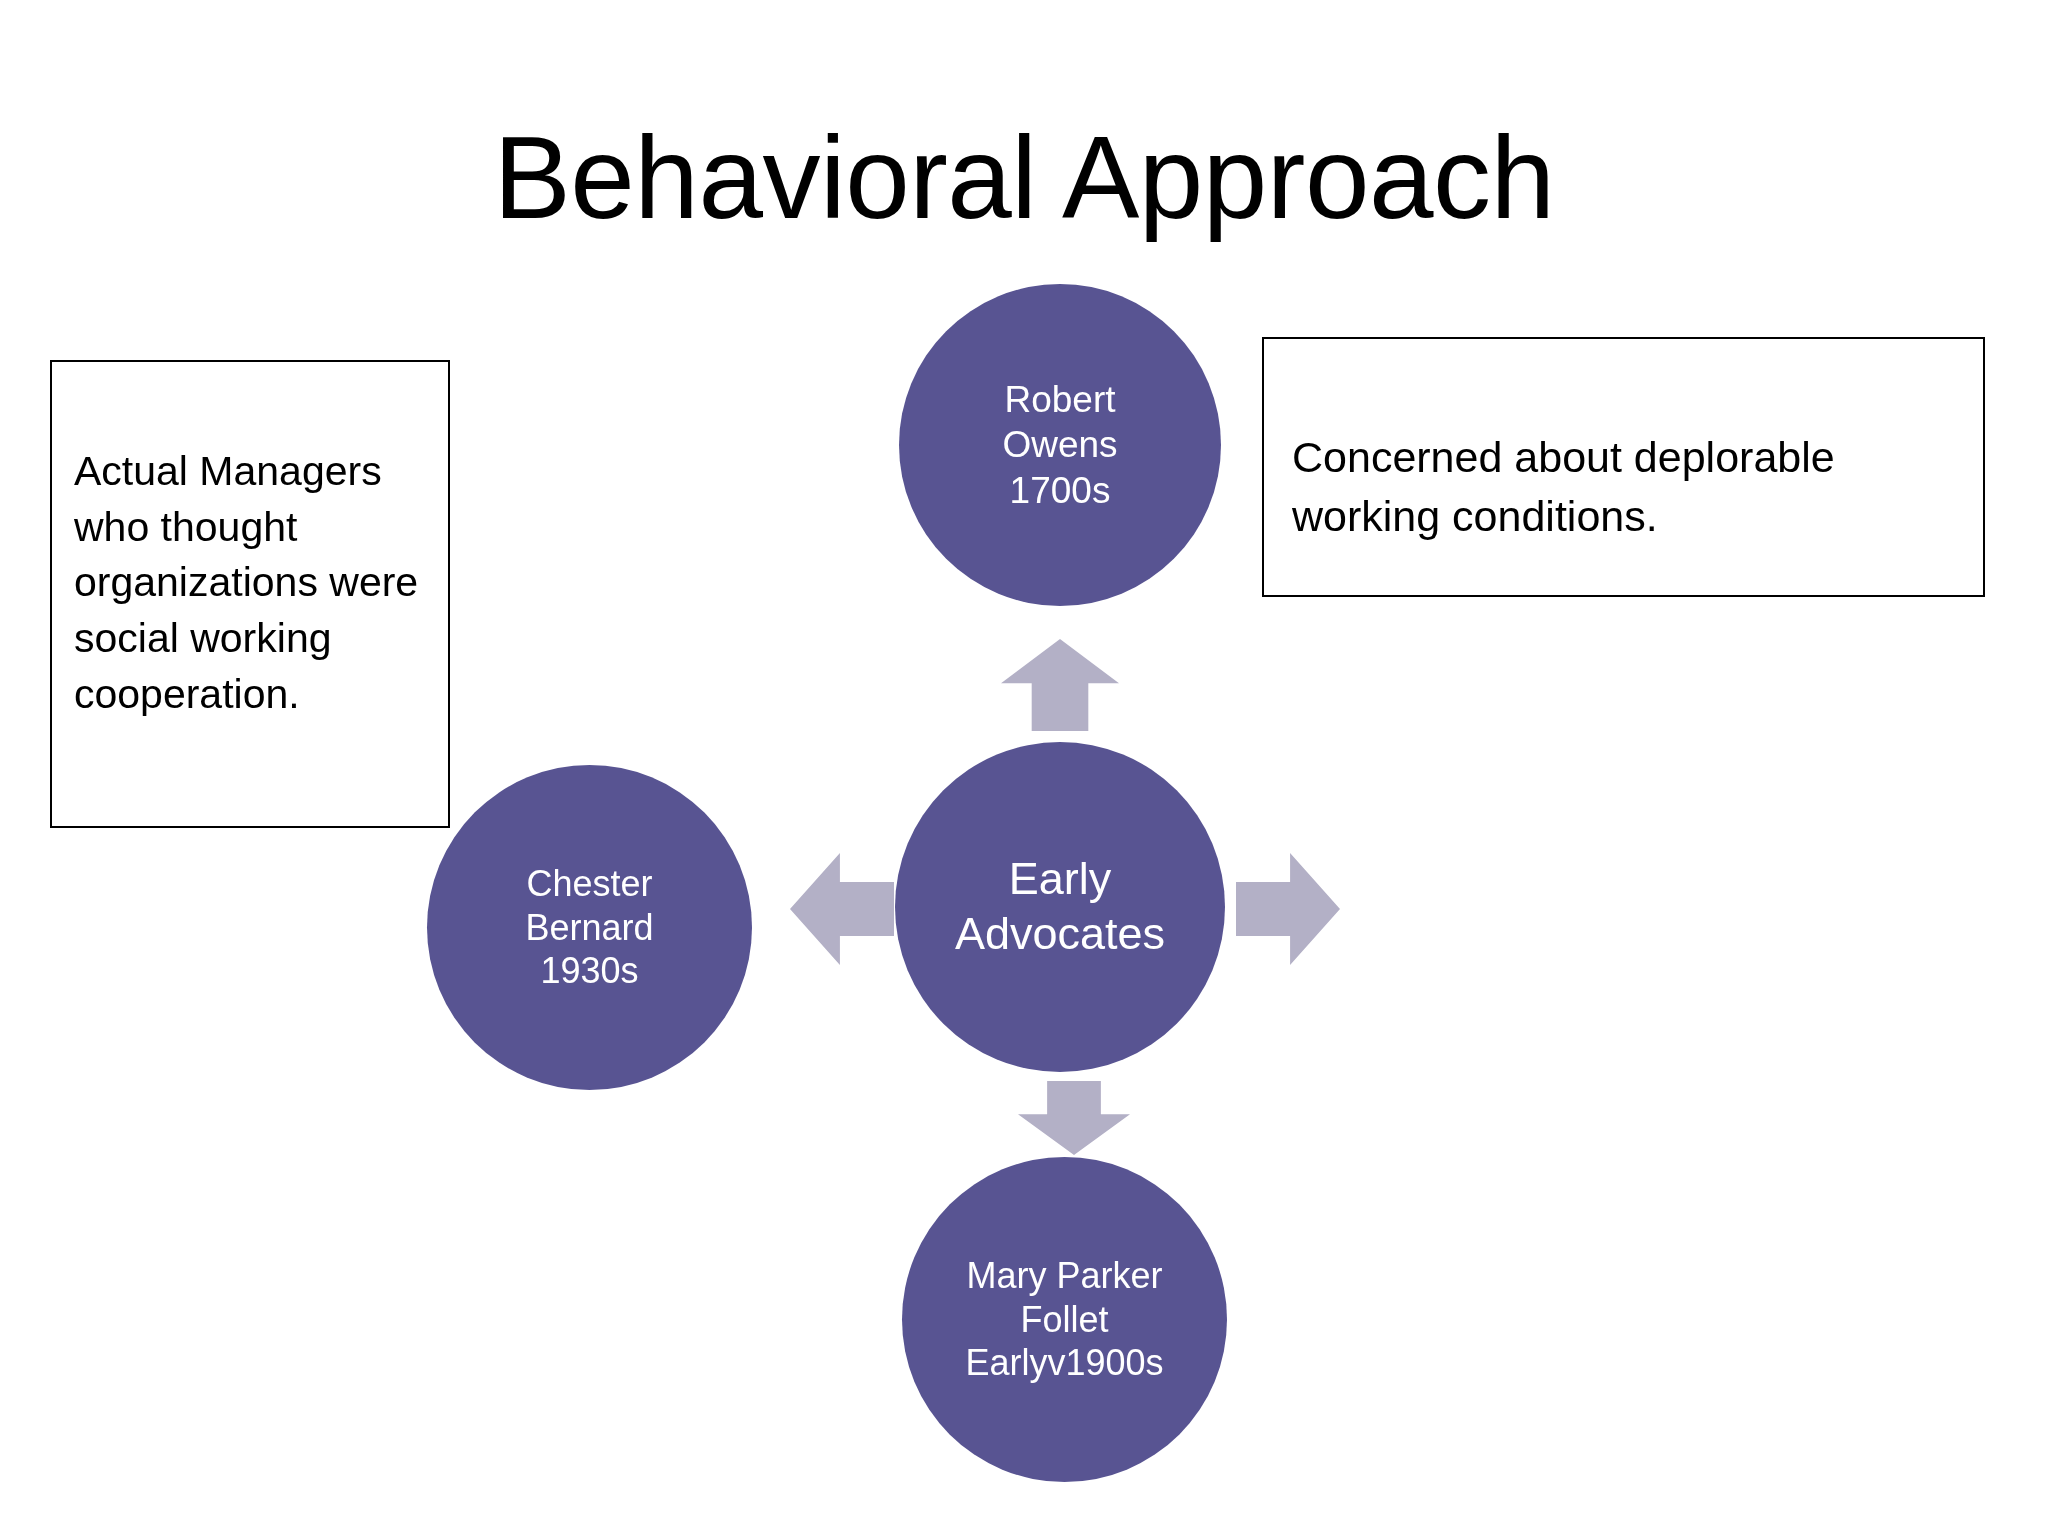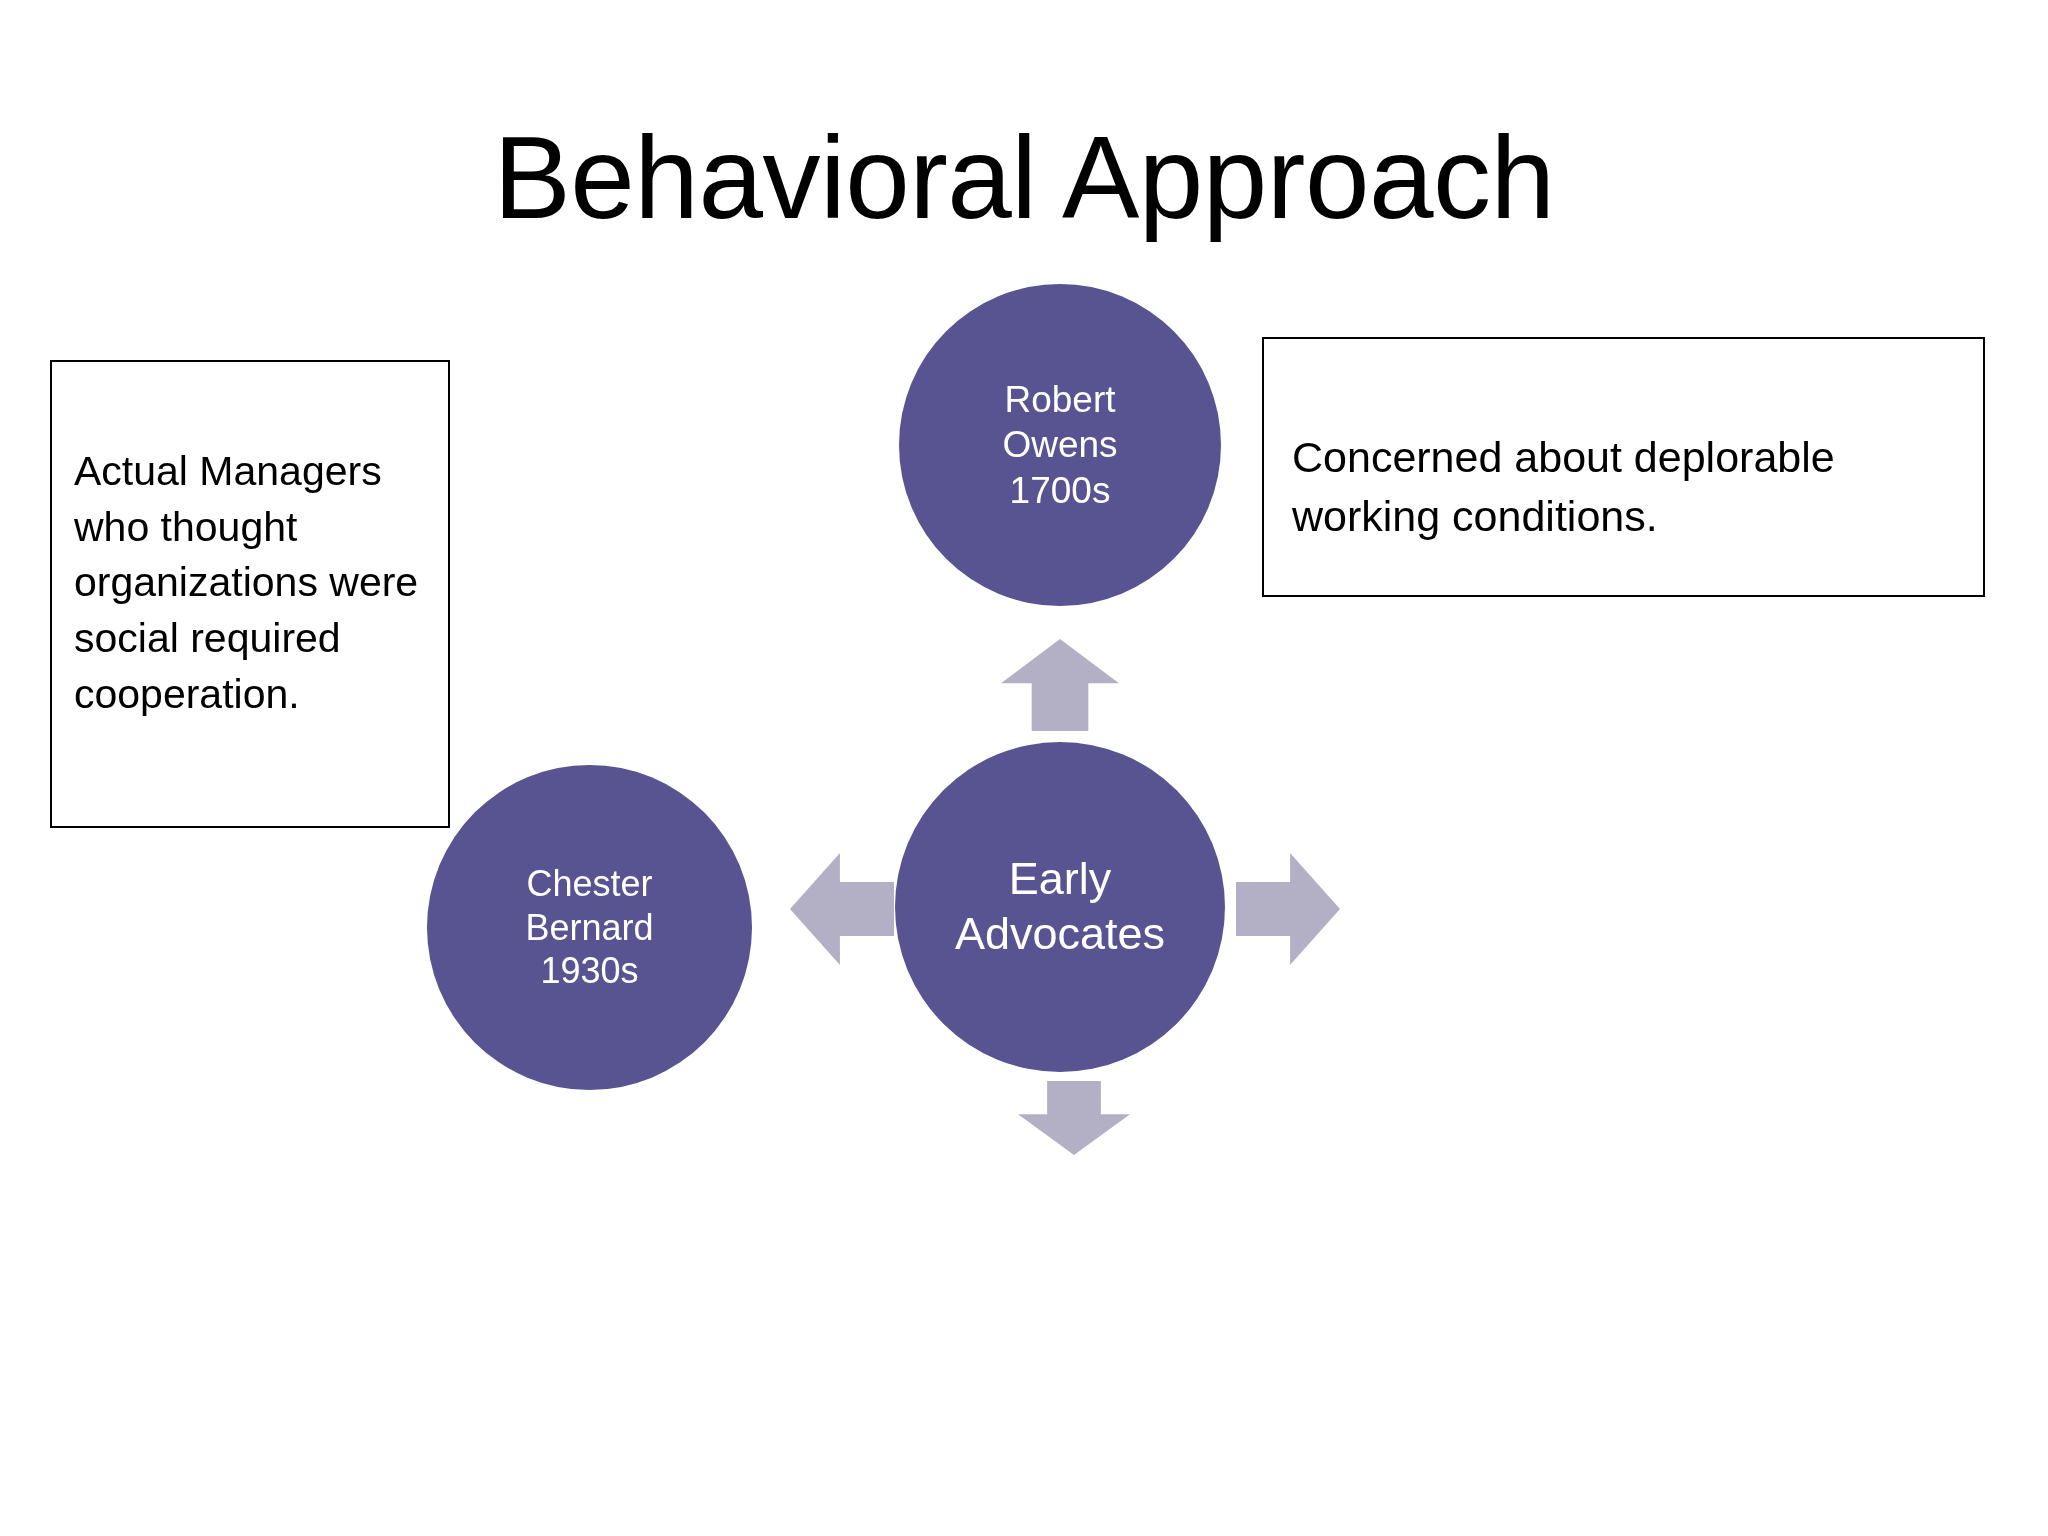--- a/index.html
+++ b/index.html
@@ -176,41 +176,46 @@
   }
 </style>
 </head>
 <body>
 
 <div id="slide">
 
   <div class="slide-title">Behavioral Approach</div>
 
   <div class="text-box" id="box-left">
-    <span class="box-text">Actual Managers who thought organizations were social required cooperation.</span>
+    <span class="box-text">Actual Managers who thought organizations were social working cooperation.</span>
   </div>
 
   <div class="text-box" id="box-top-right">
     <span class="box-text">Concerned about deplorable working conditions.</span>
   </div>
 
 
 
   <div class="arrow" id="arrow-up"></div>
   <div class="arrow" id="arrow-left"></div>
   <div class="arrow" id="arrow-right"></div>
   <div class="arrow" id="arrow-down"></div>
 
   <div class="node-circle" id="circle-top">
     <span class="node-label">Robert
 Owens
 1700s</span>
   </div>
 
 
+  <div class="node-circle" id="circle-bottom">
+    <span class="node-label">Mary Parker
+Follet
+Earlyv1900s</span>
+  </div>
 
   <div class="node-circle" id="circle-left">
     <span class="node-label">Chester
 Bernard
 1930s</span>
   </div>
 
   <div class="node-circle" id="circle-center">
     <span class="node-label">Early
 Advocates</span>

